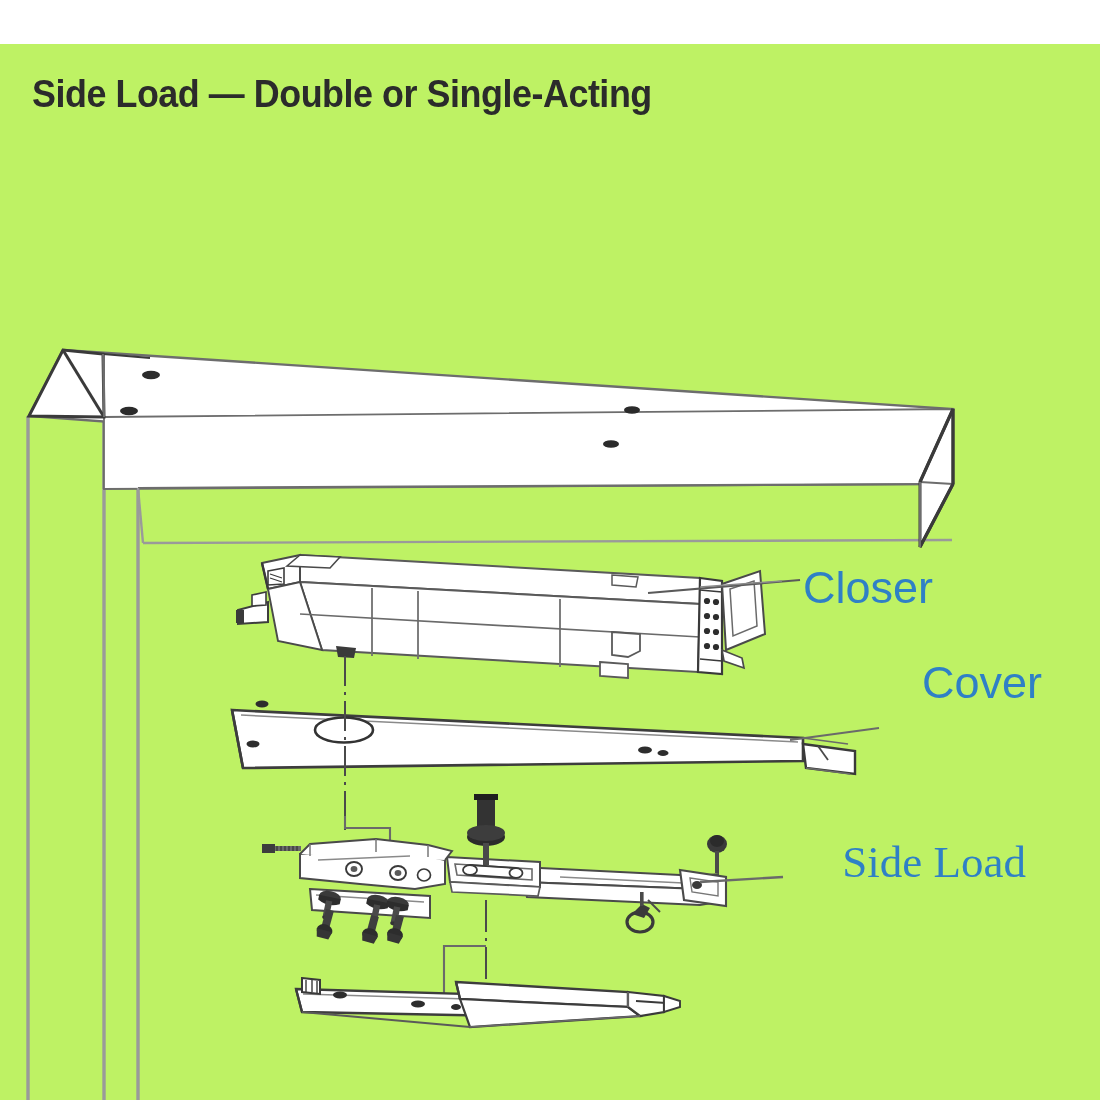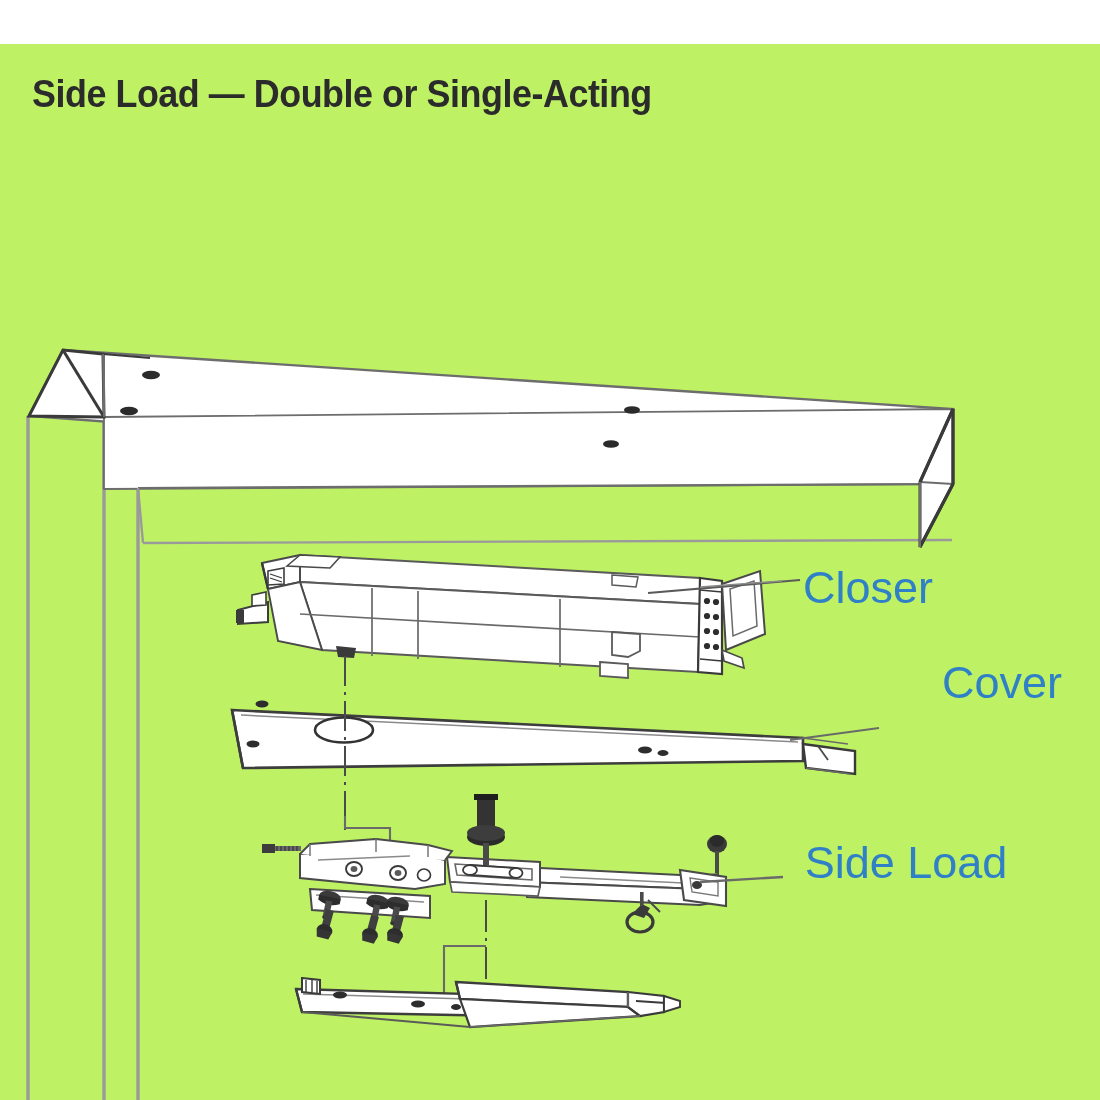--- a/index.html
+++ b/index.html
@@ -32,22 +32,22 @@
   .label {
     position: absolute;
     font-family: "Liberation Sans", sans-serif;
     font-size: 45px;
     font-weight: normal;
     color: #2f80c6;
     white-space: nowrap;
     line-height: 1.05;
   }
   #label-closer  { left: 803px; top: 520px; }
-  #label-cover   { left: 912px; top: 615px; text-align: right; width: 150px; }
-  #label-arm     { left: 786px; top: 795px; text-align: center; width: 240px; }
+  #label-cover   { left: 892px; top: 615px; text-align: right; width: 150px; }
+  #label-arm     { left: 786px; top: 795px; text-align: right; width: 240px; font-family: Liberation Serif, serif; }
   #art {
     position: absolute;
     left: 0;
     top: 0;
   }
 </style>
 </head>
 <body>
 
 <div id="page">

